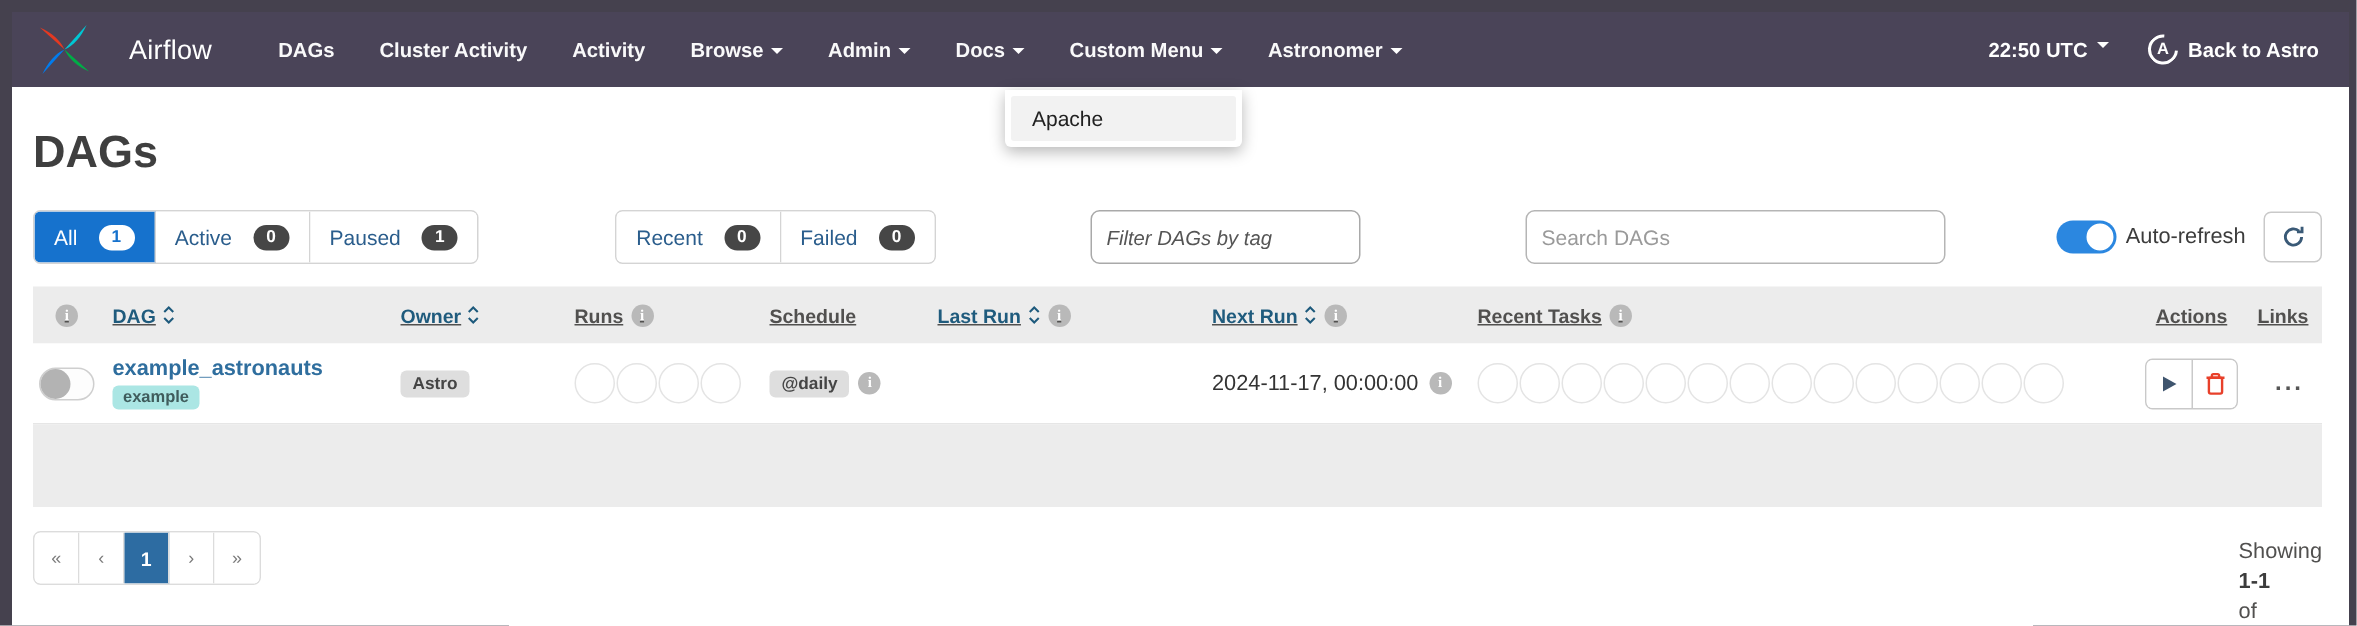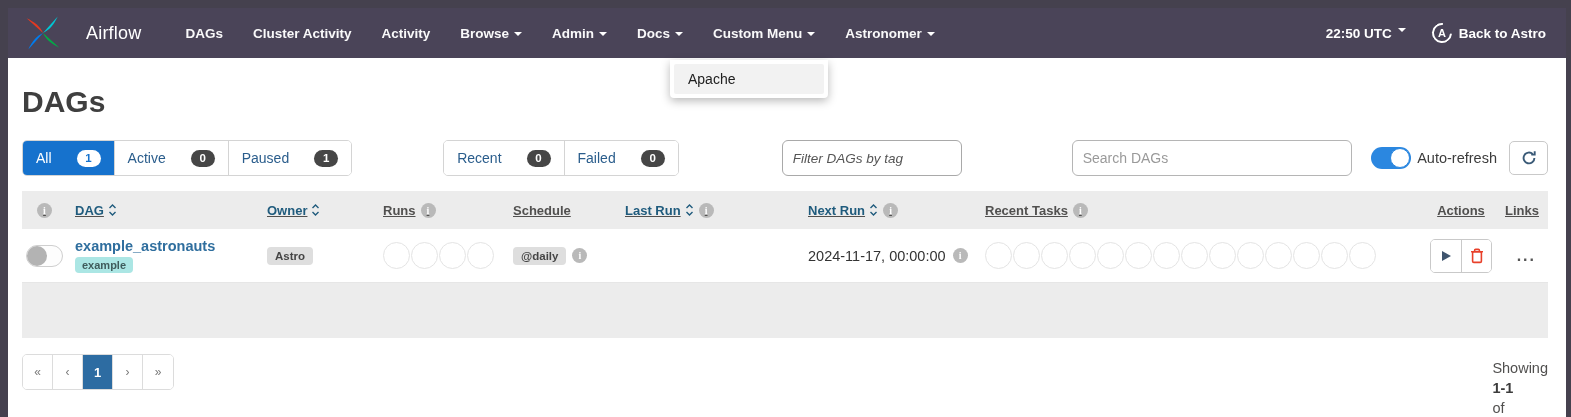--- a/index.html
+++ b/index.html
@@ -28,21 +28,21 @@
   
   .dropdown{position:absolute;left:662px;top:52px;width:158px;background:#fff;border-radius:0 0 4px 4px;box-shadow:0 3px 10px rgba(0,0,0,.28);padding:4px;z-index:10;}
   .dropdown-item{background:#f2f2f2;border-radius:2px;padding:7px 14px;font-size:14px;color:#212121;cursor:pointer;}
 
   
   .main{padding:0 18px 0 14px;}
   .page-title{font-size:30px;font-weight:700;color:#3f3f3f;margin:27px 0 21px 0;}
 
   .filter-row{display:flex;align-items:center;height:36px;margin-bottom:15px;}
   .btn-group{display:inline-flex;border:1px solid #d4d4d4;border-radius:5px;overflow:hidden;background:#fff;height:36px;}
-  .tab-btn{display:flex;align-items:center;gap:25px;padding:16px 13px;font-size:14px;color:#2a5d8c;background:#fff;border:none;border-right:1px solid #d4d4d4;cursor:pointer;font-family:inherit;}
+  .tab-btn{display:flex;align-items:center;gap:14px;padding:16px 13px;font-size:14px;color:#2a5d8c;background:#fff;border:none;border-right:1px solid #d4d4d4;cursor:pointer;font-family:inherit;}
   .tab-btn:last-child{border-right:none;}
   .tab-btn.active{background:var(--accent-blue);color:#fff;}
   .count-badge{background:var(--badge-dark);color:#fff;border-radius:11px;padding:2px 8px;font-size:11.5px;font-weight:700;min-width:24px;text-align:center;line-height:13px;}
   .tab-btn.active .count-badge{background:#fff;color:var(--accent-blue);}
   .grp2{margin-left:91px;}
   .tag-input{margin-left:103px;width:180px;height:36px;border:1px solid #a9a9a9;border-radius:6px;padding:0 10px;font-size:13.5px;font-family:inherit;color:#333;font-style:italic;}
   .tag-input::placeholder{color:#555;opacity:1;}
   .search-input{margin-left:110px;width:280px;height:36px;border:1px solid #b5b5b5;border-radius:6px;padding:0 10px;font-size:14px;font-family:inherit;color:#333;}
   .search-input::placeholder{color:#9a9a9a;opacity:1;}
   .refresh-wrap{margin-left:auto;display:flex;align-items:center;}

